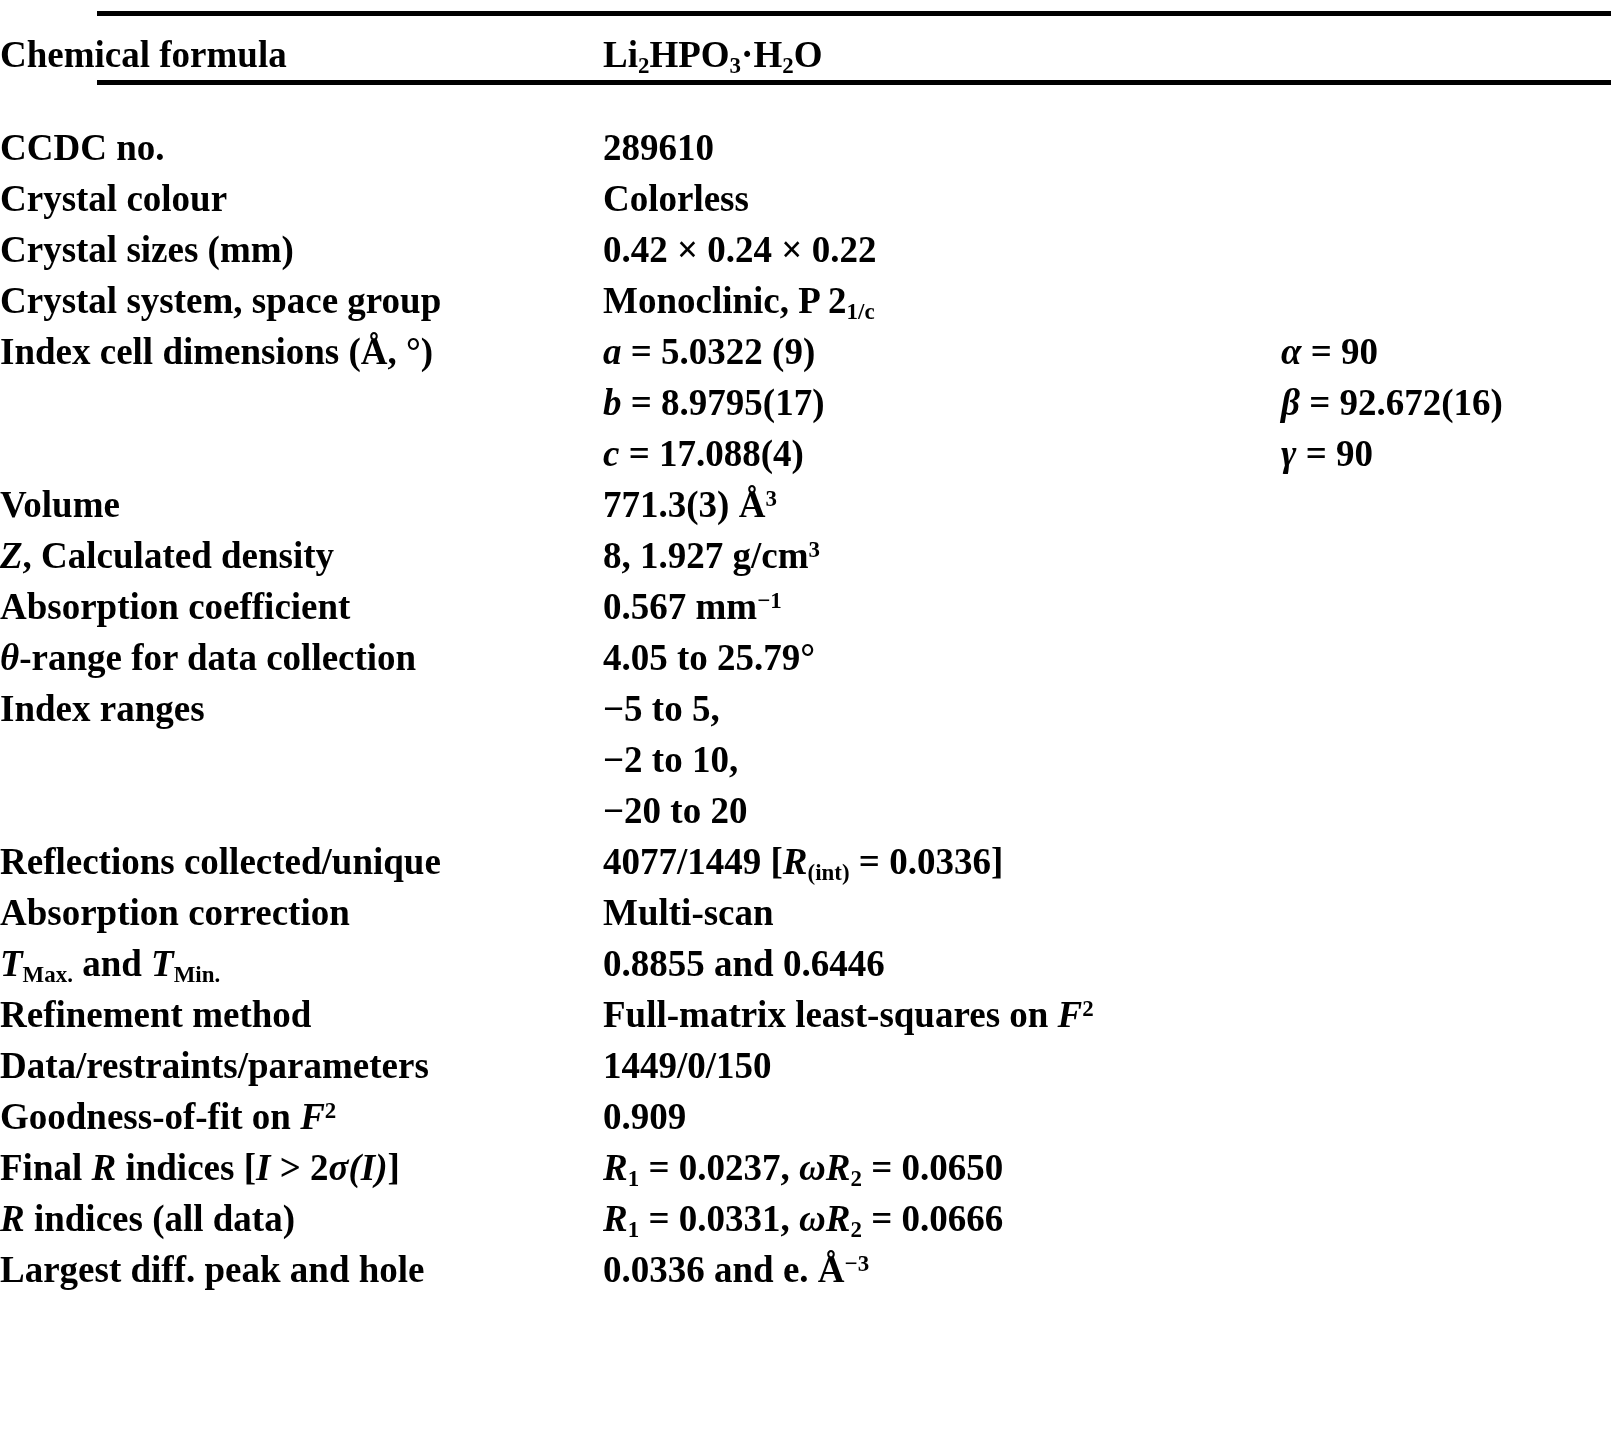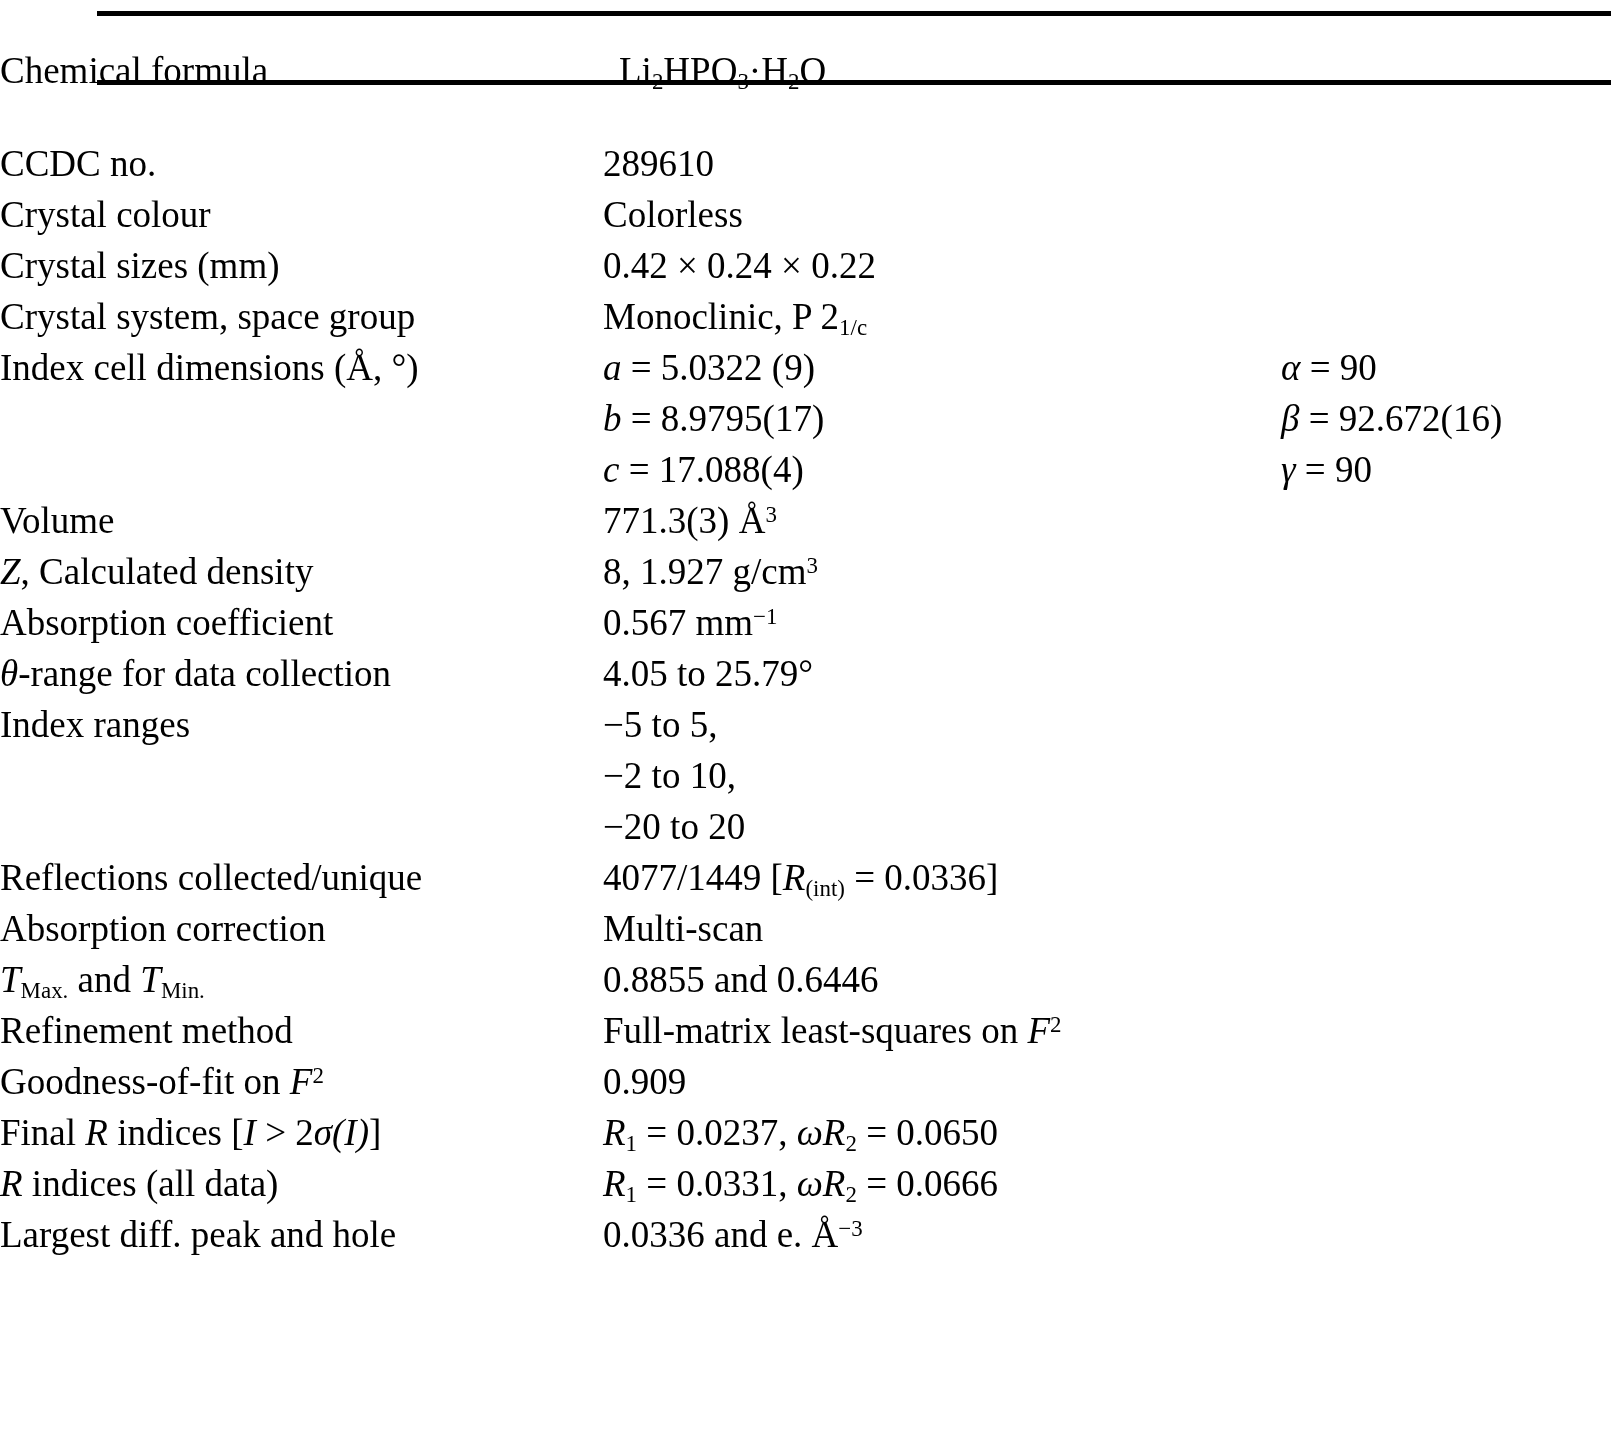--- a/index.html
+++ b/index.html
@@ -28,24 +28,25 @@
     right: 0;
     height: 5px;
     background: #000000;
   }
   .rule-top  { top: 11px; }
   .rule-head { top: 80px; }
 
   table.cryst {
     position: absolute;
     left: 0;
-    top: 16px;
+    top: 0;
     border-collapse: collapse;
     width: 1611px;
     table-layout: fixed;
+    font-weight: bold;
   }
   table.cryst col.c-label { width: 603px; }
   table.cryst col.c-value { width: 678px; }
   table.cryst col.c-extra { width: 330px; }
 
   table.cryst td {
     padding: 0;
     vertical-align: baseline;
     font-size: 37px;
     line-height: 51px;
@@ -65,21 +66,21 @@
 
   sub, sup {
     font-size: 0.62em;
     line-height: 0;
   }
   sub { vertical-align: -0.28em; }
   sup { vertical-align: 0.50em; }
 
   .ital { font-style: italic; }
   .gk { font-family: "Liberation Serif", "DejaVu Serif", serif; font-style: italic; }
-  .nb { white-space: nowrap; margin-left: 16px; }
+  .nb { white-space: nowrap; }
 </style>
 </head>
 <body>
 
 <div class="table-wrap">
 
   <div class="rule rule-top"></div>
   <div class="rule rule-head"></div>
 
   <table class="cryst">
@@ -205,20 +206,25 @@
         <td class="value">0.8855 and 0.6446</td>
         <td class="extra"></td>
       </tr>
 
       <tr class="row">
         <td class="label">Refinement method</td>
         <td class="value"><span>Full-matrix least-squares on </span><span class="ital">F</span><sup>2</sup></td>
         <td class="extra"></td>
       </tr>
 
+      <tr class="row">
+        <td class="label">Data/restraints/parameters</td>
+        <td class="value">1449/0/150</td>
+        <td class="extra"></td>
+      </tr>
 
       <tr class="row">
         <td class="label"><span>Goodness-of-fit on </span><span class="ital">F</span><sup>2</sup></td>
         <td class="value">0.909</td>
         <td class="extra"></td>
       </tr>
 
       <tr class="row">
         <td class="label"><span>Final </span><span class="ital">R</span><span> indices [</span><span class="ital">I</span><span> &gt; 2</span><span class="gk">σ</span><span class="ital">(I)</span><span>]</span></td>
         <td class="value"><span class="ital">R</span><sub>1</sub><span> = 0.0237, </span><span class="ital">ωR</span><sub>2</sub><span> = 0.0650</span></td>

